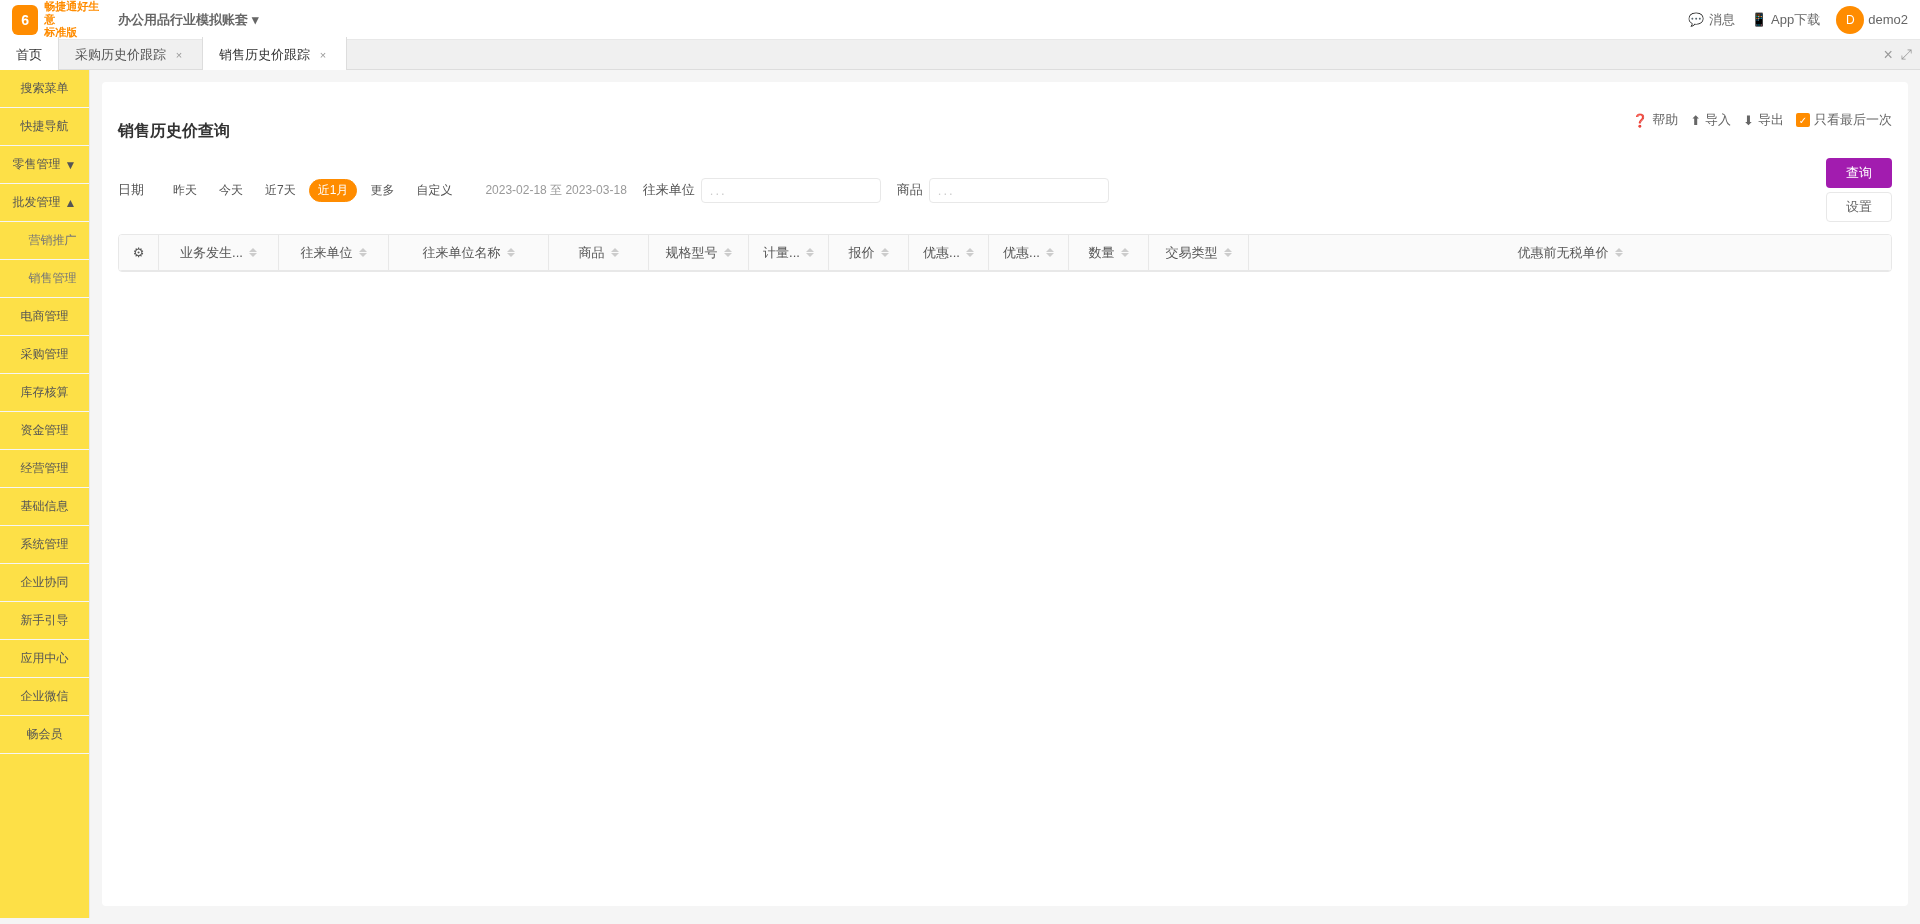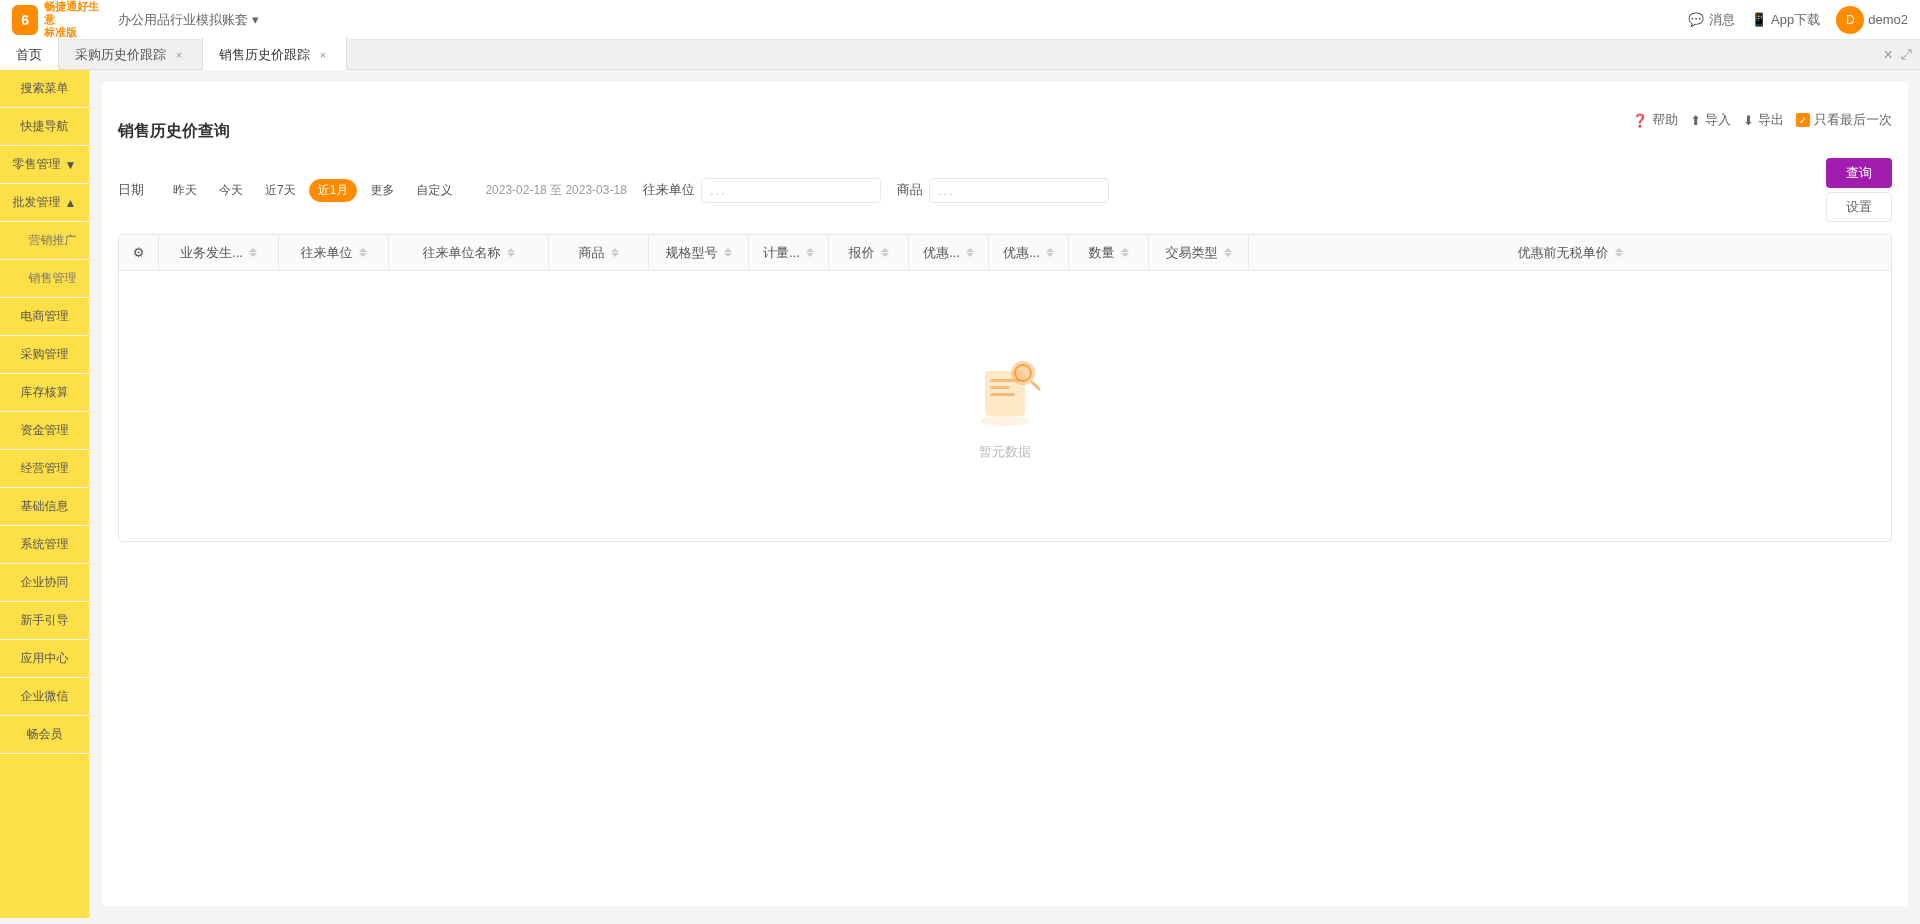--- a/index.html
+++ b/index.html
@@ -46,20 +46,21 @@
     }
     .top-selector {
       display: flex;
       align-items: center;
       gap: 4px;
       font-size: 13px;
       color: #666;
       cursor: pointer;
       padding: 4px 8px;
       border-radius: 4px;
+      font-weight: bold;
     }
     .top-header-right {
       display: flex;
       align-items: center;
       gap: 16px;
     }
     .header-action {
       display: flex;
       align-items: center;
       gap: 4px;
@@ -628,30 +629,17 @@
           </div>
           <div class="th-cell" style="flex:1;">
             <span>优惠前无税单价</span>
             <div class="sort-icon">
               <div class="sort-up"></div>
                 <div class="sort-down"></div>
             </div>
           </div>
         </div>
 
-        <div class="empty-state">
-          <svg class="empty-icon" viewBox="0 0 80 80" xmlns="http://www.w3.org/2000/svg">
-            <ellipse cx="40" cy="70" rx="25" ry="5" fill="#fde8c8" opacity="0.5"></ellipse>
-            <rect x="20" y="20" width="40" height="45" rx="4" fill="#fde8c8"></rect>
-            <rect x="25" y="28" width="30" height="3" rx="2" fill="#f5b97a"></rect>
-            <rect x="25" y="35" width="20" height="3" rx="2" fill="#f5b97a"></rect>
-            <rect x="25" y="42" width="25" height="3" rx="2" fill="#f5b97a"></rect>
-            <circle cx="58" cy="22" r="12" fill="#f5b97a" opacity="0.6"></circle>
-            <line x1="67" y1="31" x2="74" y2="38" stroke="#f5b97a" stroke-width="3" stroke-linecap="round"></line>
-            <circle cx="58" cy="22" r="8" fill="none" stroke="#ff8c00" stroke-width="2" opacity="0.7"></circle>
-          </svg>
-          <span class="empty-text">暂元数据</span>
-        </div>
       </div>
 
     </div>
   </div>
 </div>
 
 </body></html>

